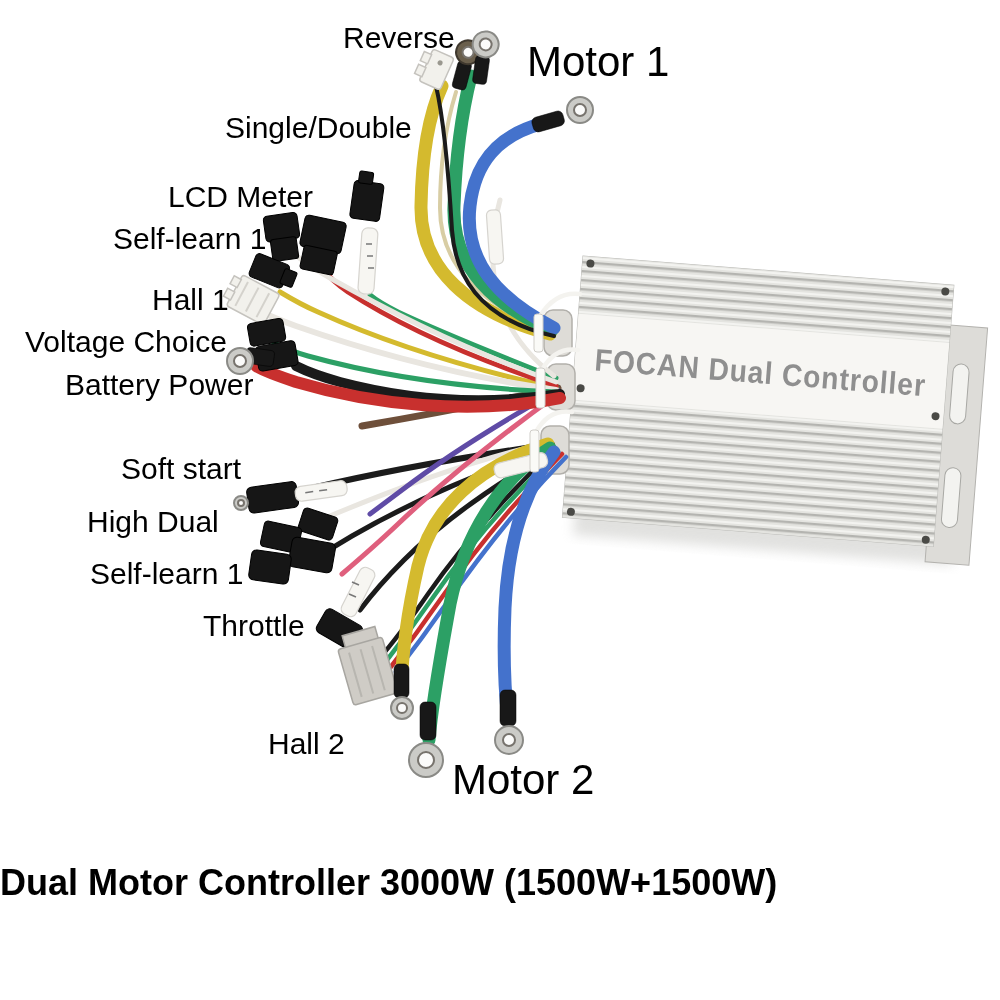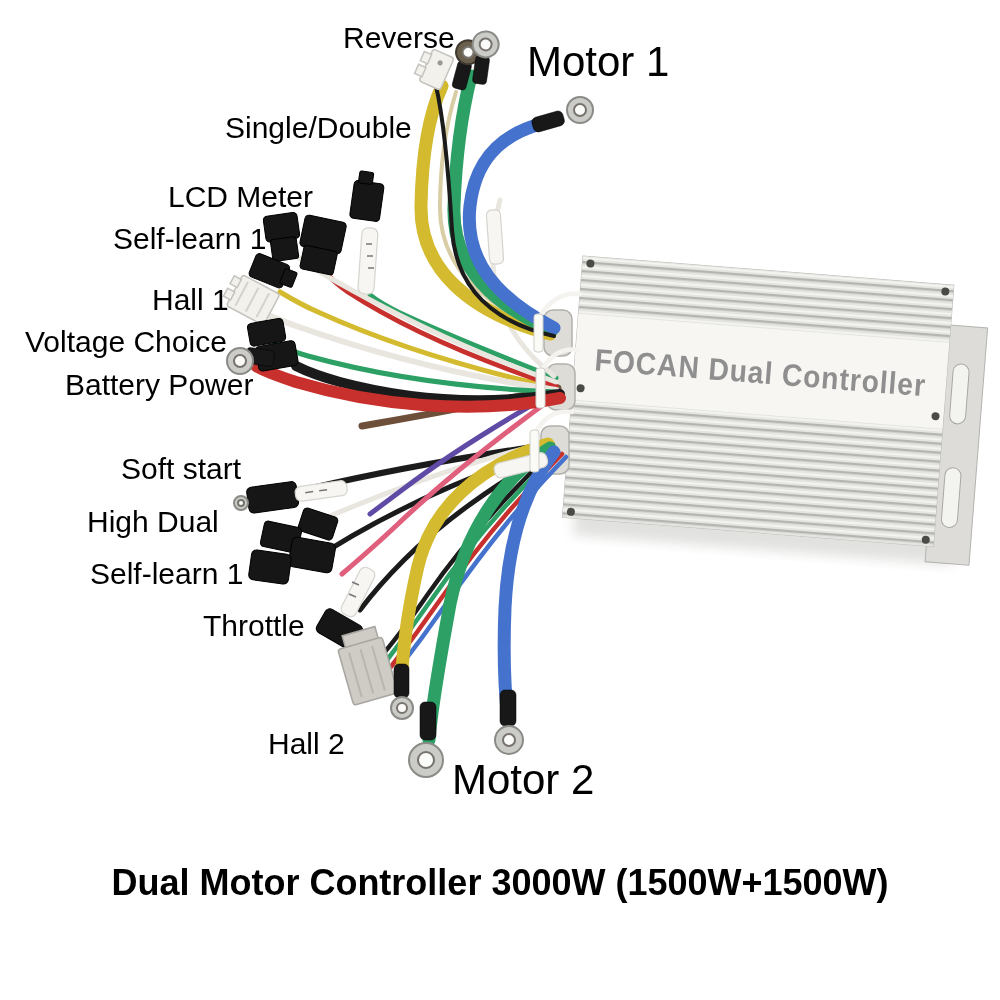--- a/index.html
+++ b/index.html
@@ -1,21 +1,21 @@
 <!DOCTYPE html>
 <html style="--wire-yellow: #d4ba2e; --wire-green: #2ca065; --wire-blue: #4472cc; --wire-red: #c8302e; --wire-black: #1b1b1b; --wire-white: #e9e6e0; --wire-pink: #df5f7d; --wire-purple: #5f4ba6; --wire-brown: #6e4f3a; --wire-beige: #d8cda4; --connector-black: #161616; --connector-white: #f2f1ec; --connector-grey: #cfccc6; --metal-light: #e8e8e5; --metal-ring: #cbcbc7; --device-text: #8f8f8f; --label-text: #000000;"><head>
 <meta charset="utf-8">
 <style>
   html,body{margin:0;padding:0;background:#fff;}
   .stage{position:relative;width:1000px;height:1000px;background:#fff;
          font-family:"Liberation Sans", sans-serif;overflow:hidden;}
   .stage svg{position:absolute;left:0;top:0;}
   .lbl{position:absolute;color:#000;font-size:30px;line-height:1.05;white-space:nowrap;}
   .lbl.big{font-size:42px;font-weight:normal;}
-  .caption{position:absolute;left:0;top:862px;width:1000px;text-align:center;
+  .caption{position:absolute;left:0;top:862px;width:1000px;text-align:left;
            font-size:36px;font-weight:bold;color:#000;}
   
   path.wire{fill:none;stroke-linecap:round;}
   .wy{stroke:var(--wire-yellow)} .wg{stroke:var(--wire-green)} .wb{stroke:var(--wire-blue)}
   .wr{stroke:var(--wire-red)}    .wk{stroke:var(--wire-black)} .ww{stroke:var(--wire-white)}
   .wp{stroke:var(--wire-pink)}   .wv{stroke:var(--wire-purple)} .wn{stroke:var(--wire-brown)}
   .wbg{stroke:var(--wire-beige)}
   .conn-b{fill:var(--connector-black);stroke:#000;stroke-width:1;}
   .conn-w{fill:var(--connector-white);stroke:#c5c3be;stroke-width:1.5;}
   .conn-g{fill:var(--connector-grey);stroke:#a8a6a1;stroke-width:1.5;}

